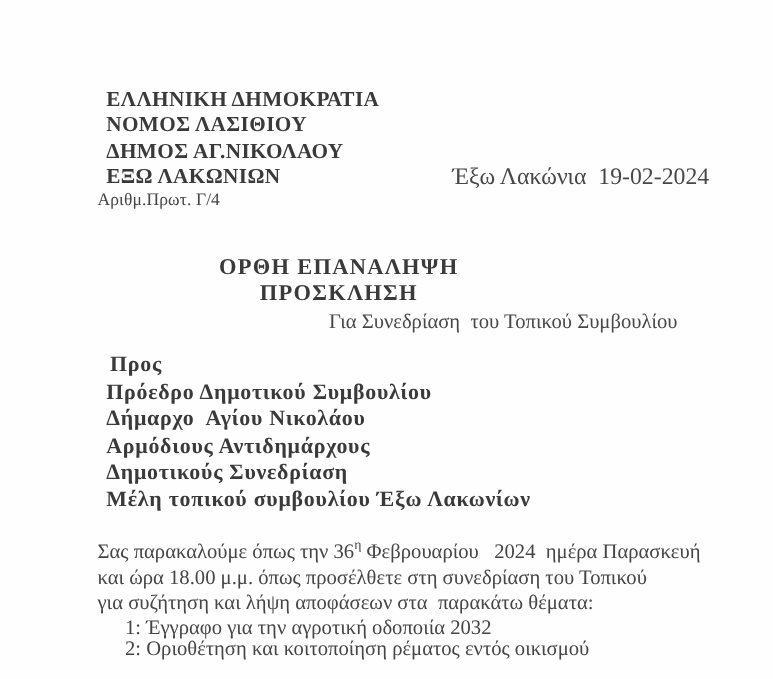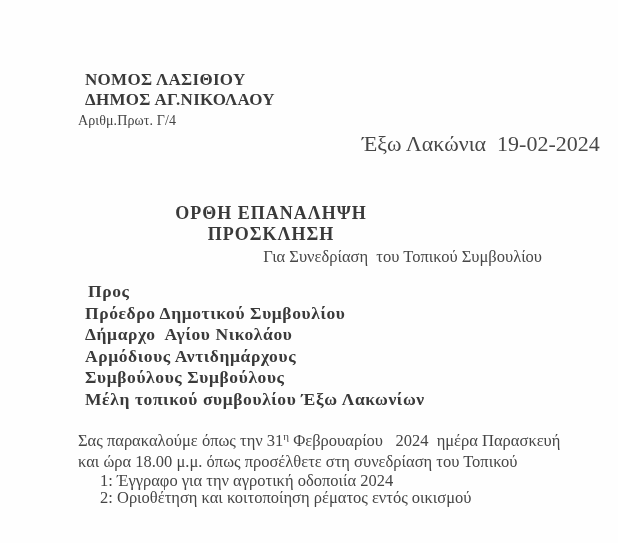--- a/index.html
+++ b/index.html
@@ -18,21 +18,21 @@
     font-size: 17px; line-height: 20.3px;
     font-weight: bold; letter-spacing: 0.3px;
     color: #3a3a3a;
   }
   .protocol {
     font-weight: normal; letter-spacing: 0.1px;
     font-size: 14px; margin-left: -7px; color: #454545;
   }
   .place-date {
     position: absolute; left: 362px; top: 131px;
-    font-size: 22px; color: #474747;
+    font-size: 19px; color: #474747;
   }
   .title-block {
     position: absolute; left: 0; width: 542px; top: 203px;
     text-align: center;
   }
   .title-line {
     font-size: 18px; font-weight: bold;
     line-height: 21.3px; letter-spacing: 1px; color: #3a3a3a;
   }
   .subtitle-line {
@@ -55,42 +55,45 @@
   }
   .agenda-line { line-height: 17.2px; padding-left: 22px; }
   sup { font-size: 11px; line-height: 0; }
 </style>
 </head>
 <body>
 
 <div>
 
   <div class="letterhead">
+    <div class="pre">ΕΛΛΗΝΙΚΗ ΔΗΜΟΚΡΑΤΙΑ</div>
     <div class="pre">ΝΟΜΟΣ ΛΑΣΙΘΙΟΥ</div>
     <div class="pre">ΔΗΜΟΣ ΑΓ.ΝΙΚΟΛΑΟΥ</div>
+    <div class="pre">ΕΞΩ ΛΑΚΩΝΙΩΝ</div>
     <div class="protocol pre">Αριθμ.Πρωτ. Γ/4</div>
   </div>
 
   <div class="place-date pre">Έξω Λακώνια  19-02-2024</div>
 
   <div class="title-block">
     <div class="title-line pre">ΟΡΘΗ ΕΠΑΝΑΛΗΨΗ</div>
     <div class="title-line pre">ΠΡΟΣΚΛΗΣΗ</div>
     <div class="subtitle-line pre">Για Συνεδρίαση  του Τοπικού Συμβουλίου</div>
   </div>
 
   <div class="recipients">
     <div><span class="recipients-label pre">Προς</span></div>
     <div class="pre">Πρόεδρο Δημοτικού Συμβουλίου</div>
     <div class="pre">Δήμαρχο  Αγίου Νικολάου</div>
     <div class="pre">Αρμόδιους Αντιδημάρχους</div>
-    <div class="pre">Συμβούλους Συμβούλους</div>
+    <div class="pre">Δημοτικούς Συνεδρίαση</div>
     <div class="pre">Μέλη τοπικού συμβουλίου Έξω Λακωνίων</div>
   </div>
 
   <div class="body-block">
-    <div class="pre"><span>Σας παρακαλούμε όπως την 31</span><sup>η</sup><span> Φεβρουαρίου   2024  ημέρα Παρασκευή</span></div>
+    <div class="pre"><span>Σας παρακαλούμε όπως την 36</span><sup>η</sup><span> Φεβρουαρίου   2024  ημέρα Παρασκευή</span></div>
     <div class="pre">και ώρα 18.00 μ.μ. όπως προσέλθετε στη συνεδρίαση του Τοπικού</div>
-    <div class="agenda-line pre">1: Έγγραφο για την αγροτική οδοποιία 2024</div>
+    <div class="pre">για συζήτηση και λήψη αποφάσεων στα  παρακάτω θέματα:</div>
+    <div class="agenda-line pre">1: Έγγραφο για την αγροτική οδοποιία 2032</div>
     <div class="agenda-line pre">2: Οριοθέτηση και κοιτοποίηση ρέματος εντός οικισμού</div>
   </div>
 
 </div>
 
 </body></html>

